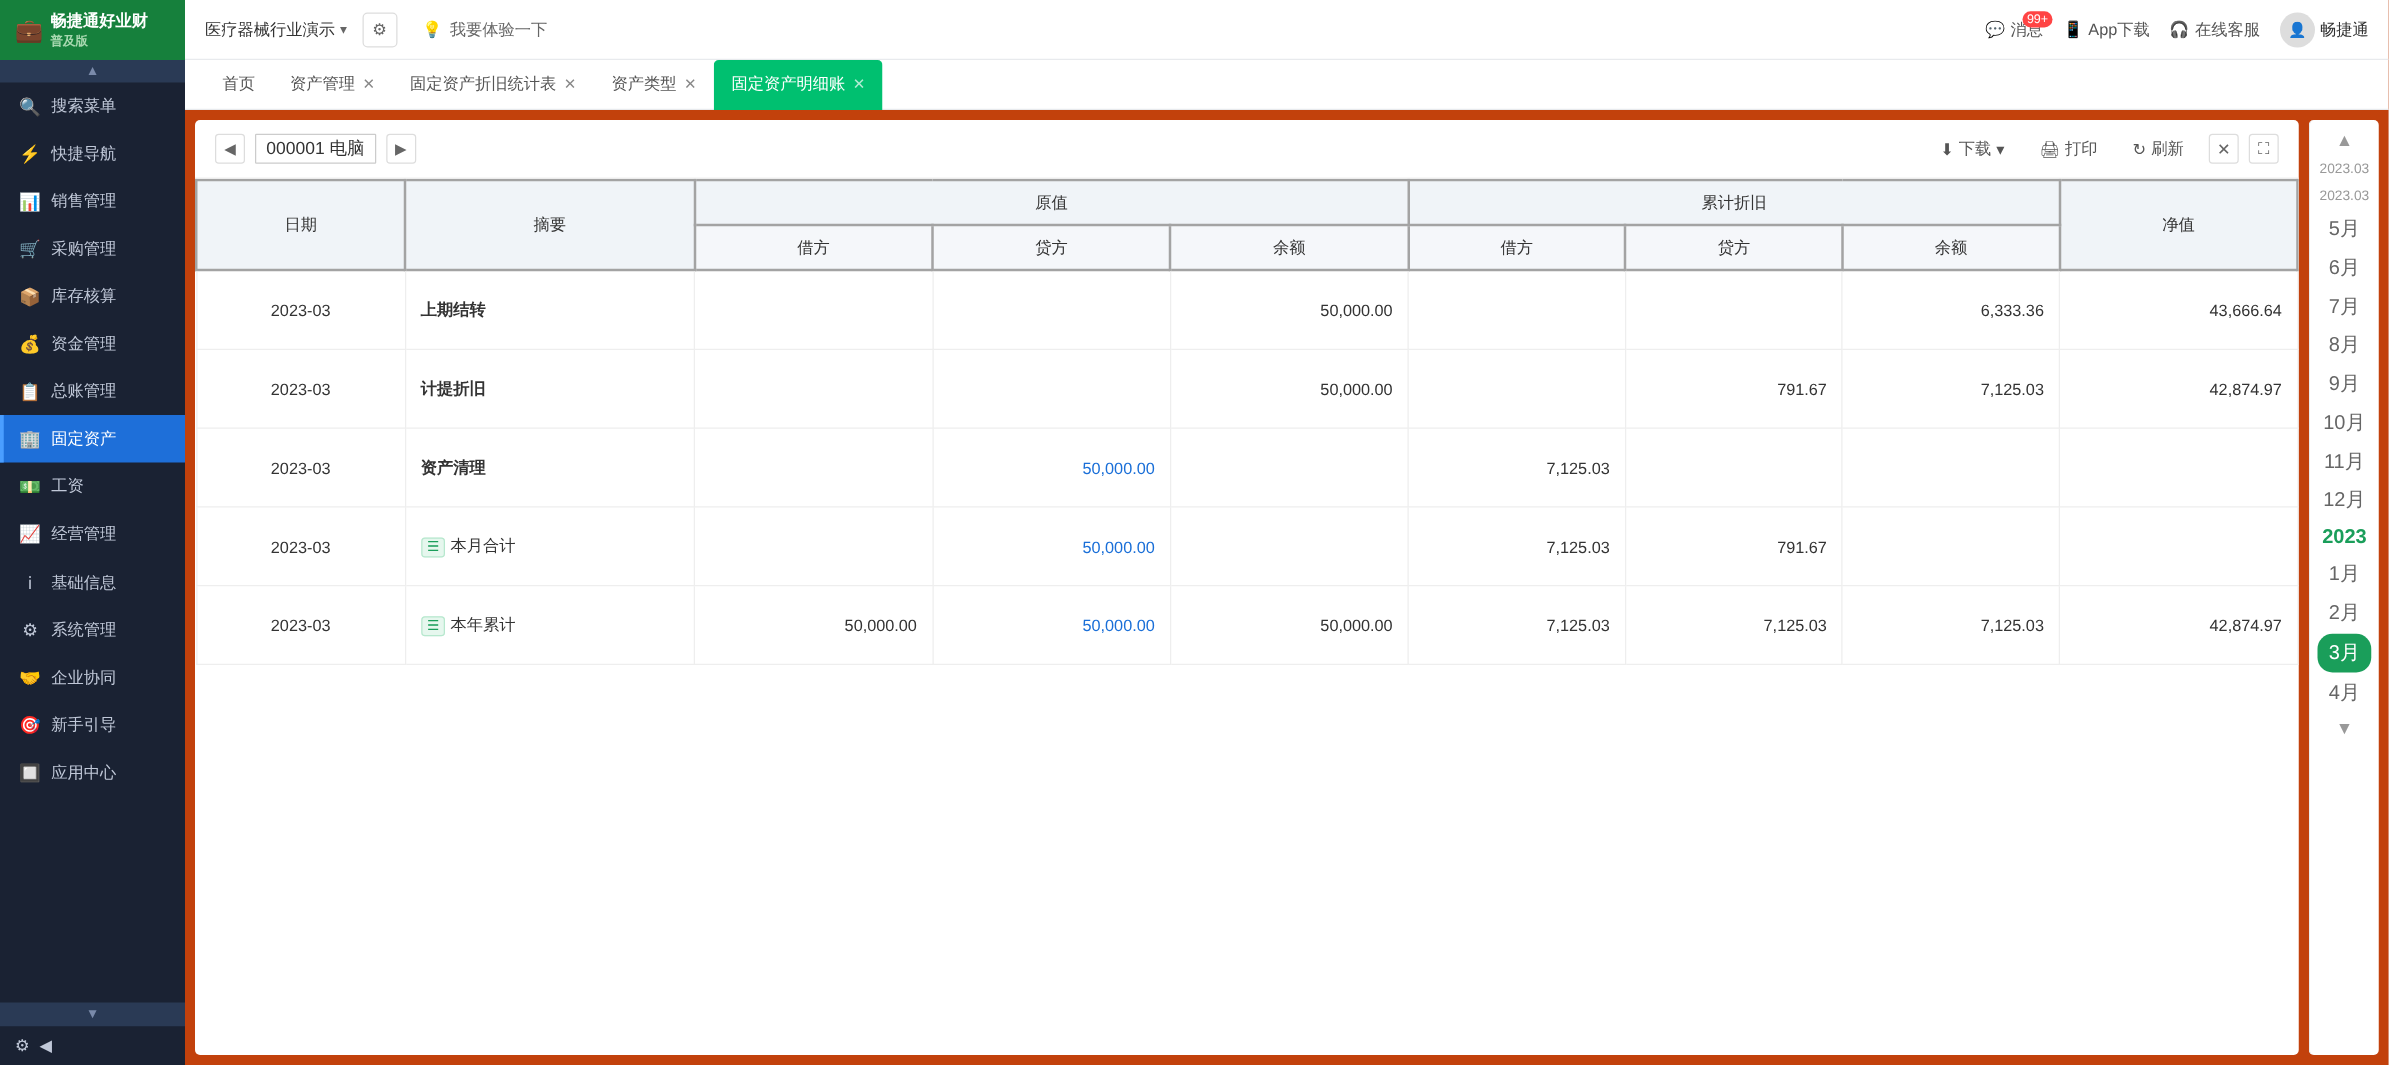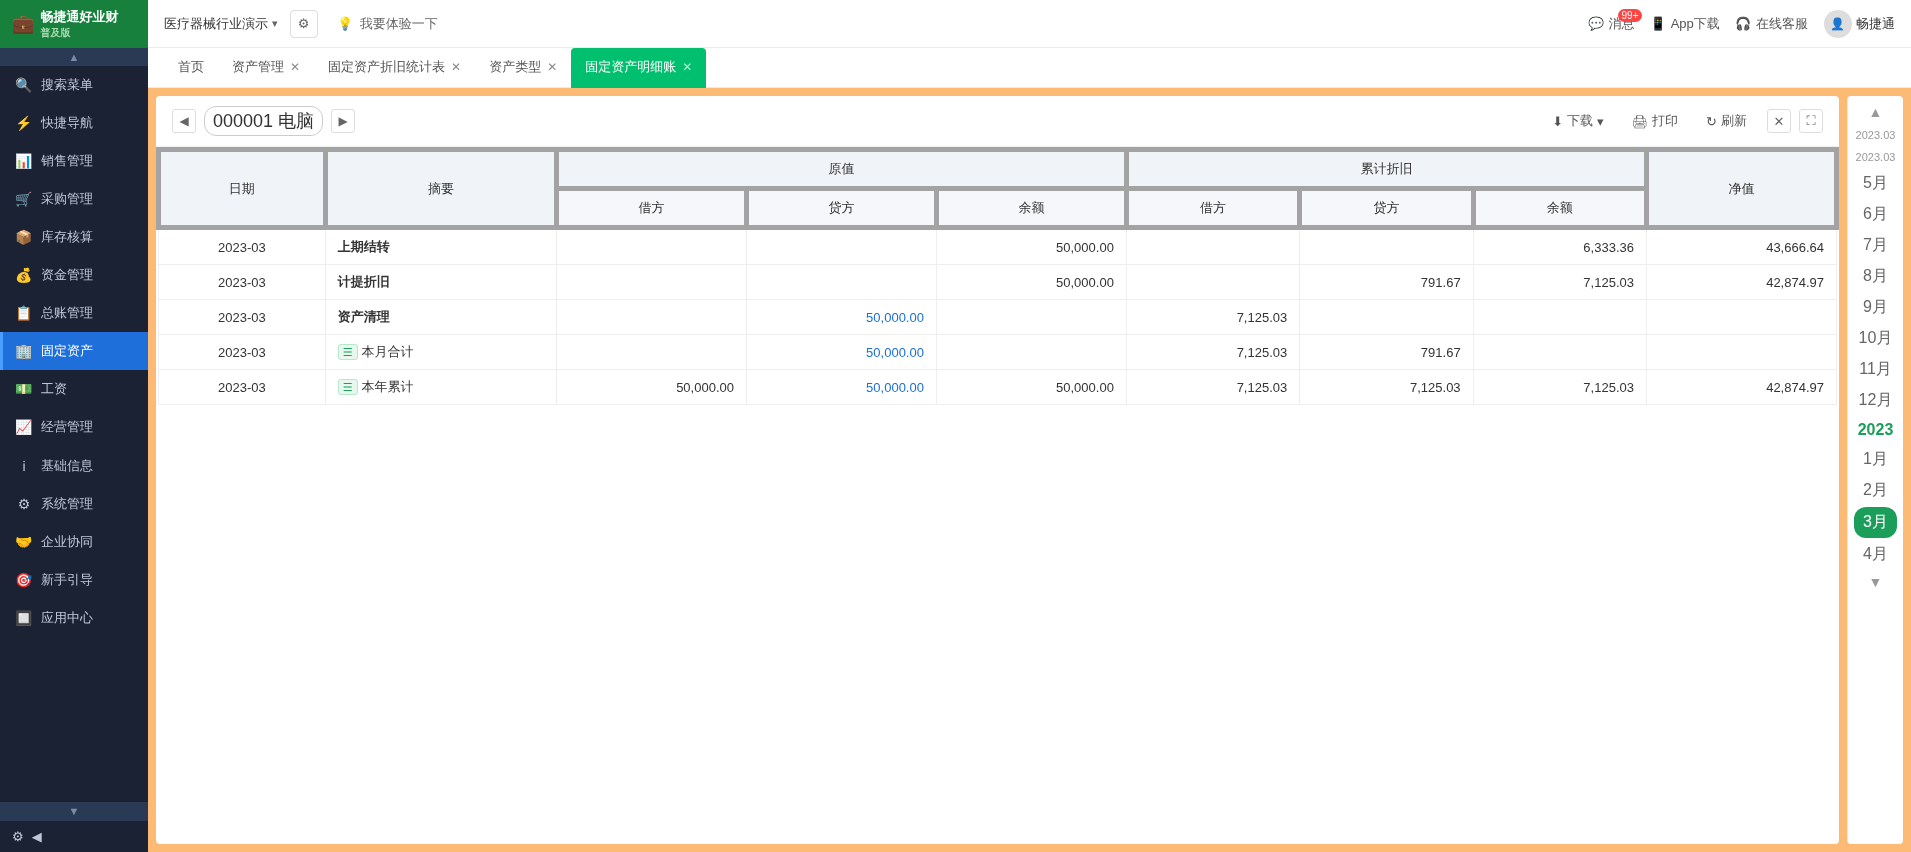--- a/index.html
+++ b/index.html
@@ -64,21 +64,21 @@
       cursor: pointer;
       color: #7a8aaa;
       font-size: 11px;
     }
 
     
     .main {
       flex: 1;
       display: flex;
       flex-direction: column;
-      background: #fdba74;
+      background: #c2410c;
       overflow: hidden;
     }
 
     
     .topbar {
       background: white;
       height: 48px;
       display: flex;
       align-items: center;
       padding: 0 16px;
@@ -221,23 +221,23 @@
       width: 24px; height: 24px;
       border: 1px solid #ddd;
       border-radius: 3px;
       display: flex; align-items: center; justify-content: center;
       cursor: pointer;
       color: #666;
       font-size: 12px;
     }
     .asset-tag {
       border: 1px solid #ccc;
-      border-radius: 12px;
+      border-radius: 1px;
       padding: 2px 8px;
-      font-size: 18px;
+      font-size: 14px;
       color: #333;
       background: white;
     }
     .toolbar-actions {
       margin-left: auto;
       display: flex;
       align-items: center;
       gap: 12px;
     }
     .toolbar-btn {
@@ -258,30 +258,30 @@
     }
     table {
       width: 100%;
       border-collapse: collapse;
       font-size: 13px;
     }
     thead tr th {
       background: #f0f4f8;
       padding: 8px 12px;
       text-align: center;
-      border: 5px solid #a3a3a3;
+      border: 2px solid #a3a3a3;
       font-weight: 500;
       color: #333;
       white-space: nowrap;
     }
     thead tr.sub-header th {
       background: #f5f7fa;
     }
     tbody tr td {
-      padding: 8px 12px;
+      padding: 22px 12px;
       border: 1px solid #eee;
       text-align: center;
       color: #333;
       white-space: nowrap;
     }
     .td-left { text-align: left; font-weight: bold; }
     .td-right { text-align: right; }
     .row-total td { font-weight: 500; }
     .badge-green {
       background: #e6f7ee;

